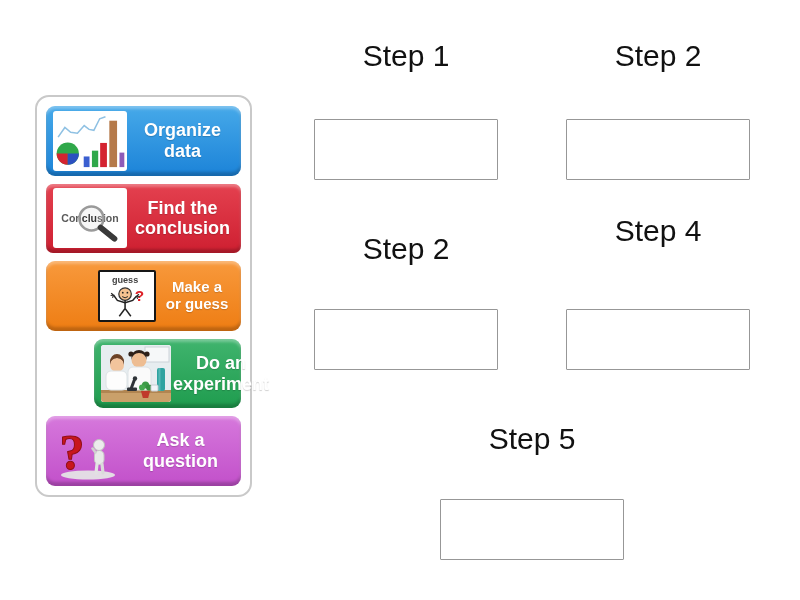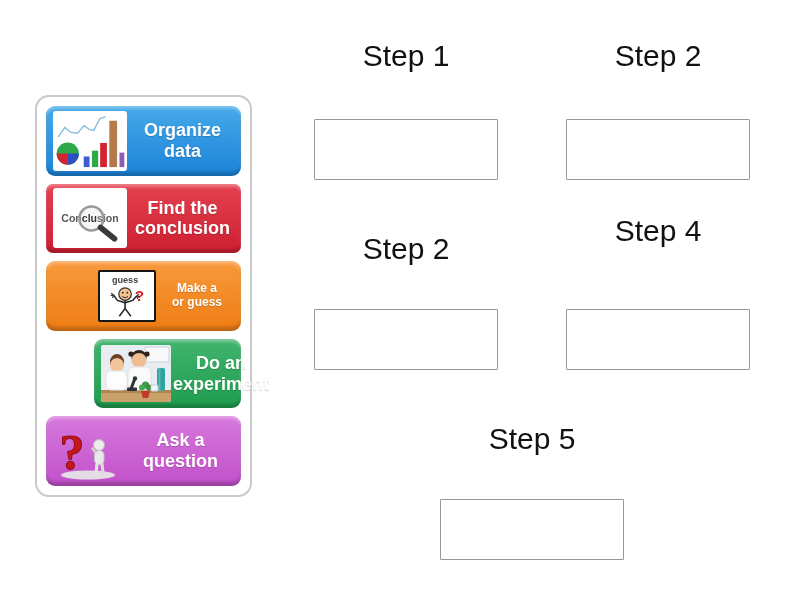--- a/index.html
+++ b/index.html
@@ -19,21 +19,21 @@
   .card{
     flex:1;border-radius:9px;display:flex;align-items:center;
     color:#ffffff;font-weight:bold;position:relative;
     box-shadow:inset 0 3px 3px rgba(255,255,255,.30), inset 0 -4px 3px rgba(0,0,0,.20);
   }
   .card .label{
     flex:1;text-align:center;font-size:18px;line-height:1.16;
     padding:0 5px 0 2px;text-shadow:0 1px 1px rgba(0,0,0,.18);
   }
   .card .label .ln{display:block;}
-  .card.c-orange .label{font-size:12px;line-height:1.13;}
+  .card.c-orange .label{font-size:15px;line-height:1.13;}
 
   .c-blue  {background:linear-gradient(#46a9e9,#1c83d8);}
   .c-red   {background:linear-gradient(#e4414f,#ce1f31);border-radius:7px;}
   .c-orange{background:linear-gradient(#f8993c,#ee7d13);padding-left:42px;}
   .c-green {background:linear-gradient(#40b46e,#1f9c4e);margin-left:48px;}
   .c-purple{background:linear-gradient(#d678dc,#c250ca);}
 
   .iconbox{
     background:#ffffff;border-radius:3px;margin-left:7px;flex:none;
     width:74px;height:60px;display:flex;align-items:center;justify-content:center;

